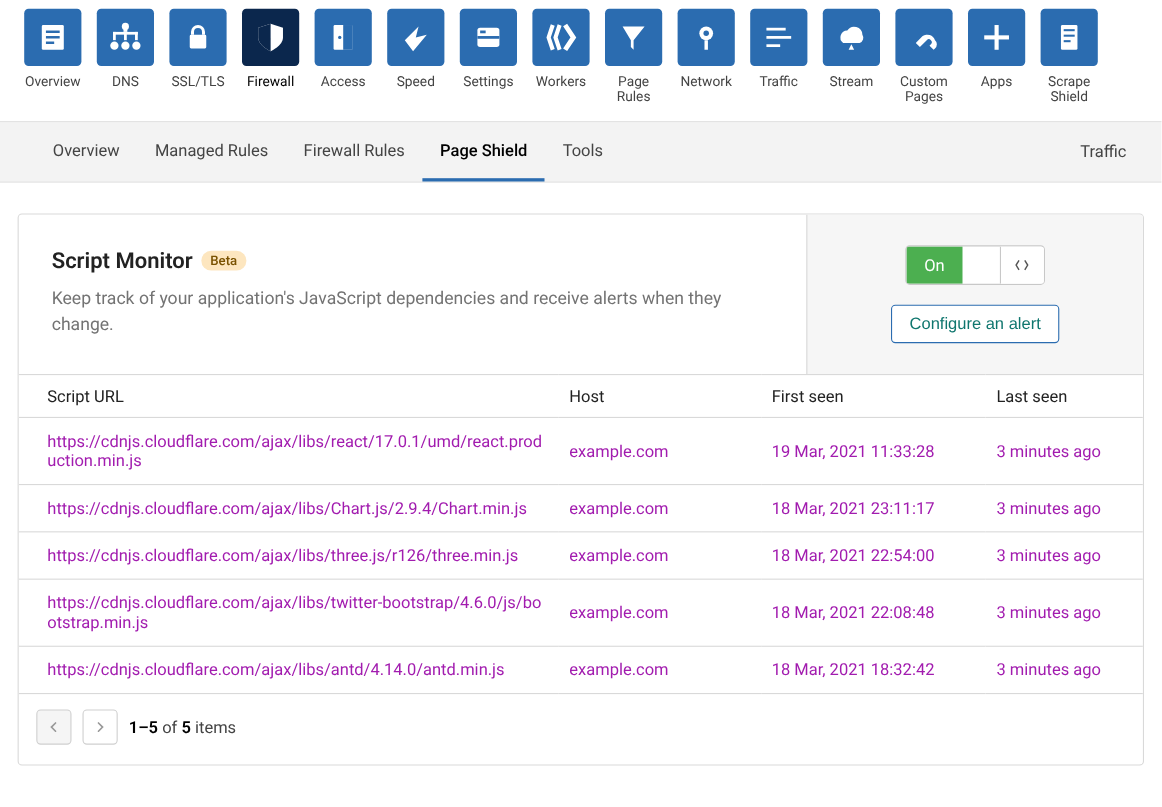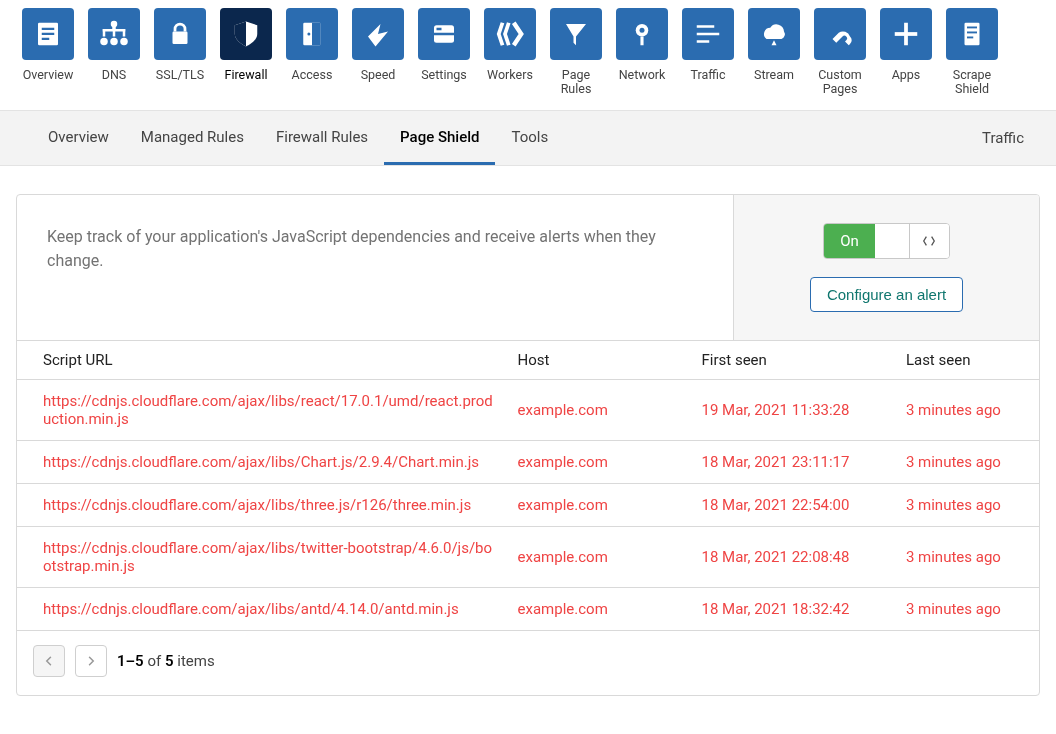--- a/index.html
+++ b/index.html
@@ -174,21 +174,21 @@
     font-size: 15px;
     padding: 10px 10px;
     border-bottom: 1px solid #d9d9d9;
     color:#222;
     background:#fff;
   }
   table.data td {
     padding: 12px 10px;
     border-bottom: 1px solid #d9d9d9;
     font-size: 15px;
-    color:#ef4444;
+    color:#a21caf;
     vertical-align: middle;
   }
   table.data th:first-child, table.data td:first-child { padding-left: 26px; }
   table.data th:last-child, table.data td:last-child { padding-right: 26px; }
   .col-url   { width: 48%; word-break: break-all; }
   .col-host  { width: 18%; }
   .col-first { width: 20%; }
   .col-last  { width: 14%; }
 
   
@@ -376,20 +376,24 @@
       <div class="subtab active">Page Shield</div>
       <div class="subtab">Tools</div>
     </div>
   <div class="spacer"></div>
   <div class="settings-link">Traffic</div>
 </div>
 
 <div class="panel">
   <div class="panel-top">
     <div class="panel-left">
+      <div class="panel-title">
+        <span>Script Monitor</span>
+        <span class="badge-beta">Beta</span>
+      </div>
       <div class="panel-desc">Keep track of your application's JavaScript dependencies and receive alerts when they change.</div>
     </div>
     <div class="panel-right">
       <div class="toggle">
         <div class="toggle-on">On</div>
         <div class="toggle-handle">
           <svg width="14" height="14" viewBox="0 0 16 16" fill="none">
             <path d="M5 3 L2 8 L5 13" stroke="#555" stroke-width="1.5" fill="none"></path>
             <path d="M11 3 L14 8 L11 13" stroke="#555" stroke-width="1.5" fill="none"></path>
           </svg>

